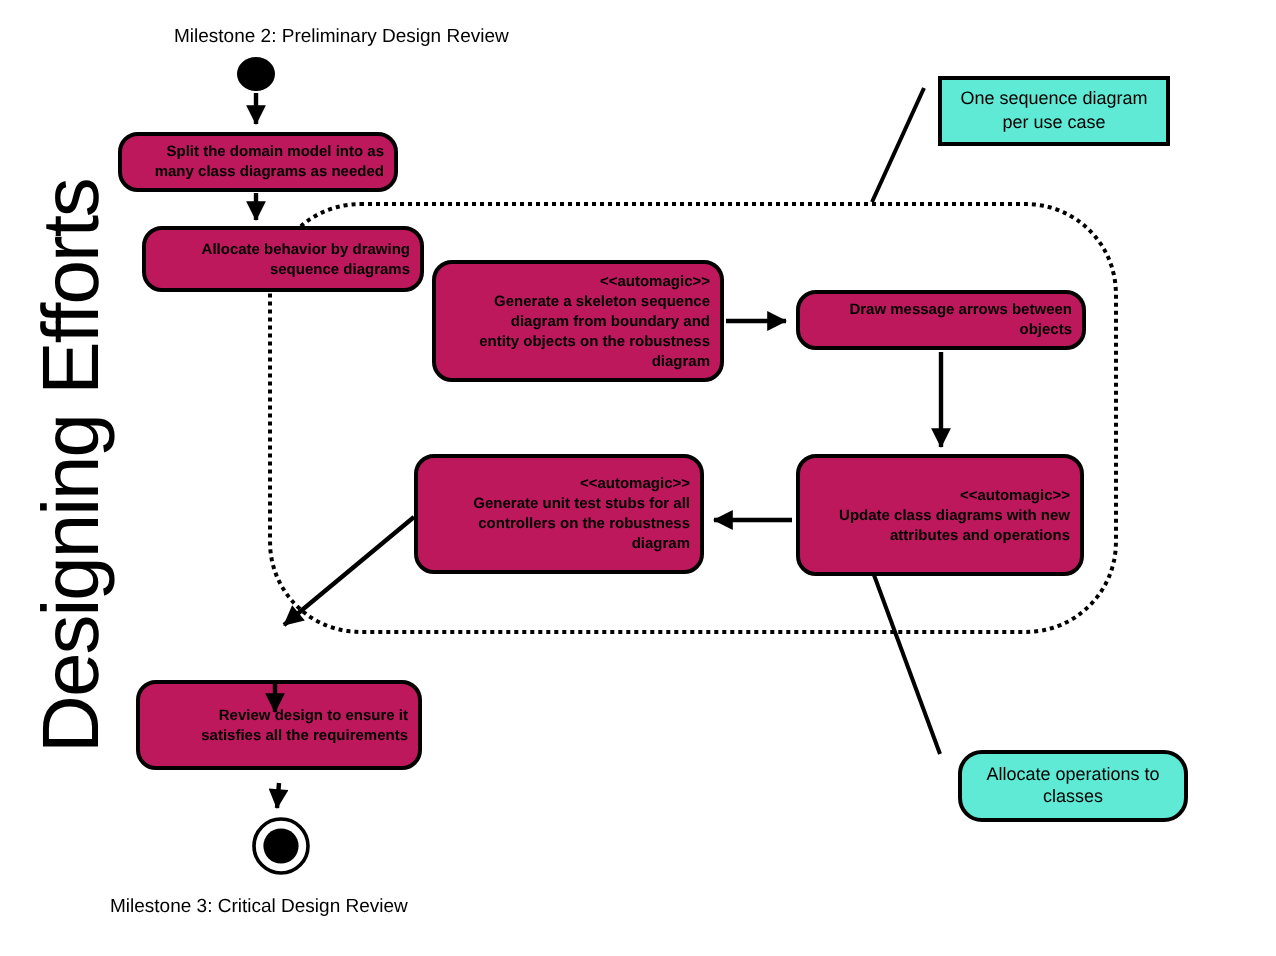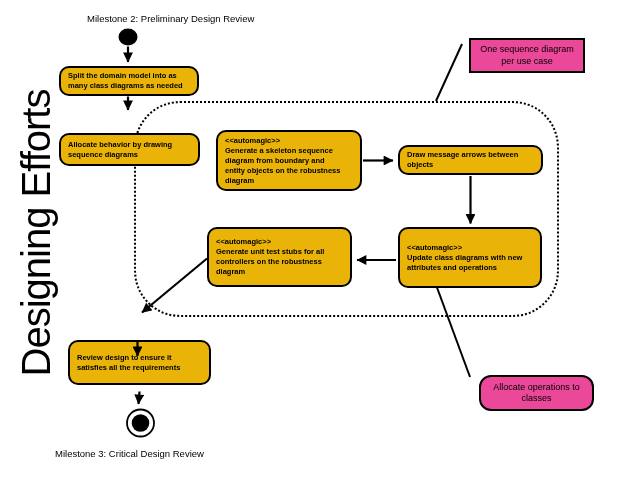--- a/index.html
+++ b/index.html
@@ -17,29 +17,29 @@
   }
   
   .lbl{font-size:9.5px;line-height:12px;white-space:nowrap;z-index:2;}
   
   #region{
     left:134px;top:101px;width:421px;height:212px;
     border:2px dotted #000;border-radius:46px;z-index:1;background:transparent;
   }
   
   .activity{
-    background:#eab308;border:2.5px solid #000;border-radius:10px;
+    background:#be185d;border:2.5px solid #000;border-radius:10px;
     display:flex;flex-direction:column;justify-content:center;
     padding:2px 5px 2px 7px;box-sizing:border-box;
     font-size:7.5px;font-weight:bold;line-height:10px;
-    white-space:pre-line;z-index:2;text-align:left;
+    white-space:pre-line;z-index:2;text-align:right;
   }
   
   .note{
-    background:#ec4899;border:2px solid #000;
+    background:#5eead4;border:2px solid #000;
     display:flex;flex-direction:column;justify-content:center;
     box-sizing:border-box;font-size:9px;line-height:11.5px;
     white-space:pre-line;text-align:center;z-index:2;
   }
   #svg-layer{position:absolute;left:0;top:0;z-index:3;pointer-events:none;}
 </style>
 </head>
 <body>
 
 <div id="canvas">
@@ -48,21 +48,21 @@
 
   <div class="abs lbl" style="left:55px;top:13px;padding-left:32px;">Milestone 2: Preliminary Design Review</div>
   <div class="abs lbl" style="left:55px;top:448px;">Milestone 3: Critical Design Review</div>
 
   <div id="region" class="abs"></div>
   <div class="abs lbl" style="left:258px;top:109px;margin-top:28px;">For each use case……</div>
 
   <div class="abs activity" style="left:59px;top:66px;width:140px;height:30px;">Split the domain model into as
 many class diagrams as needed</div>
 
-  <div class="abs activity" style="left:59px;top:113px;width:141px;height:33px;margin-top:20px;">Allocate behavior by drawing
+  <div class="abs activity" style="left:71px;top:113px;width:141px;height:33px;">Allocate behavior by drawing
 sequence diagrams</div>
 
   <div class="abs activity" style="left:216px;top:130px;width:146px;height:61px;">
     <span>&lt;&lt;automagic&gt;&gt;</span>
     <span>Generate a skeleton sequence
 diagram from boundary and
 entity objects on the robustness
 diagram</span>
   </div>
 

